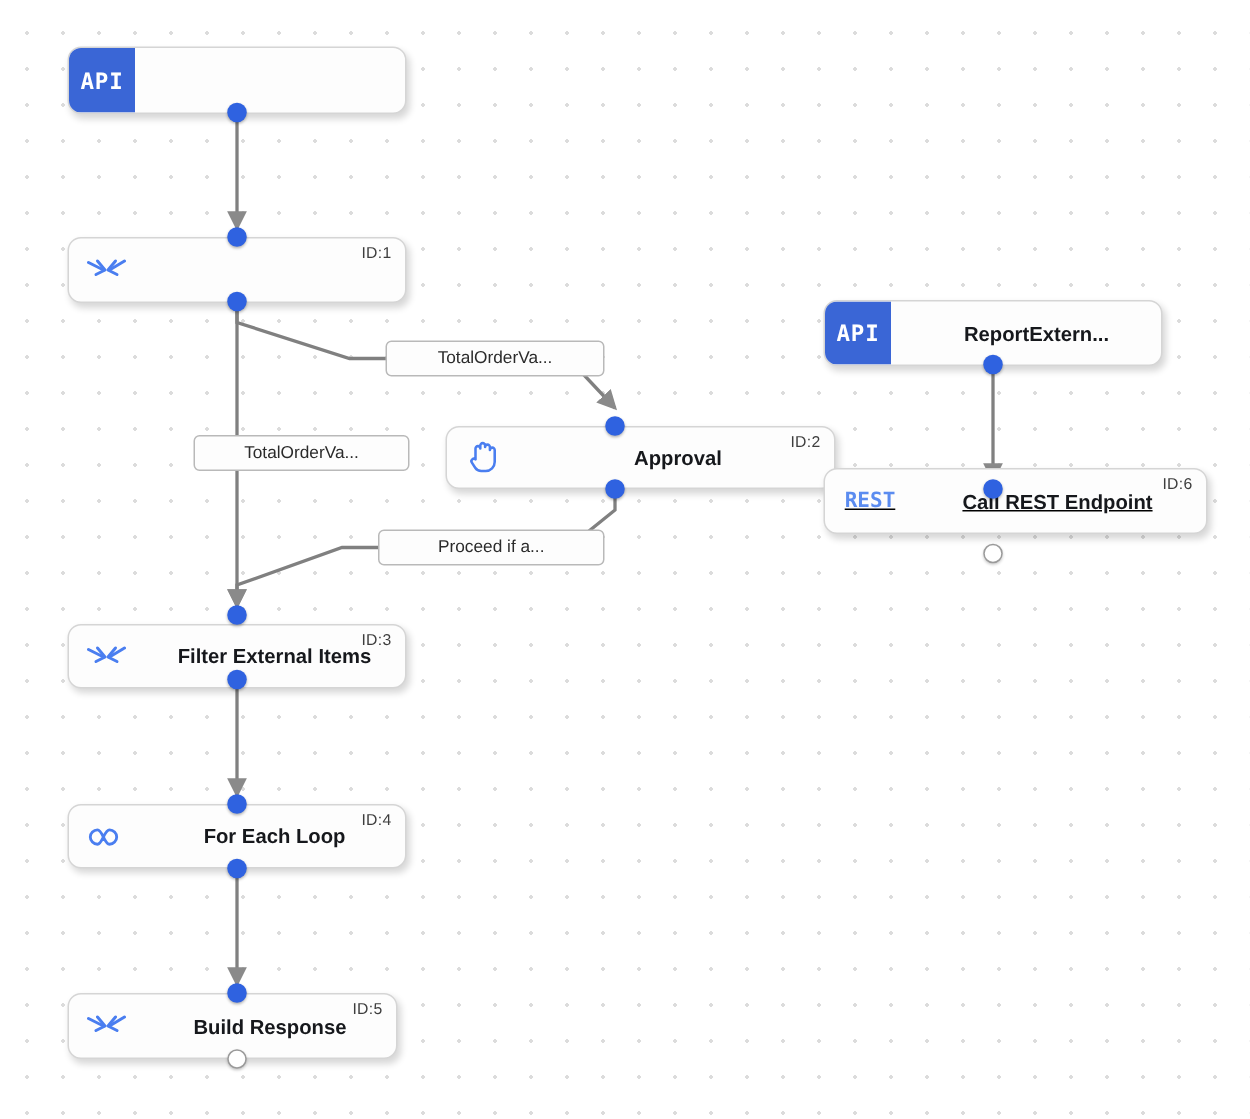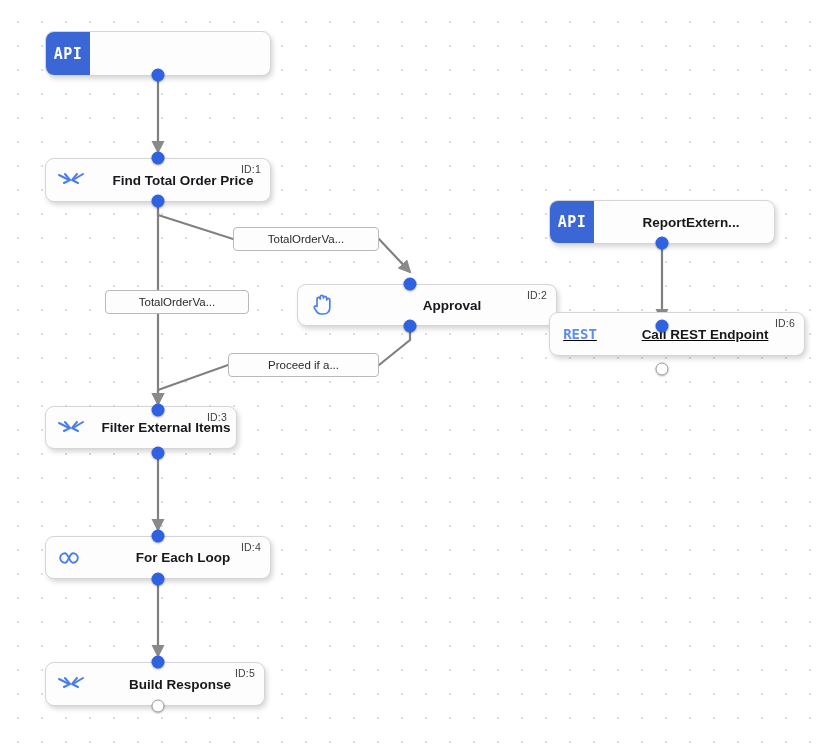--- a/index.html
+++ b/index.html
@@ -132,20 +132,21 @@
     border-radius: 4px;
     height: 24px;
     display: flex;
     align-items: center;
     justify-content: center;
     font-size: 11.5px;
     color: #2b2b2b;
     padding: 0 10px;
     white-space: nowrap;
     z-index: 5;
+    margin-left: 24px;
   }
 </style>
 </head>
 <body>
 
 <div id="canvas">
 
   <svg id="edge-layer" viewBox="0 0 833 746" xmlns="http://www.w3.org/2000/svg">
     <defs>
       <marker id="arrow" viewBox="0 0 10 10" refX="8.5" refY="5" markerWidth="6" markerHeight="6" orient="auto-start-reverse">
@@ -179,40 +180,39 @@
       <div class="icon-slot">
         <svg width="26" height="18" viewBox="0 0 26 18" xmlns="http://www.w3.org/2000/svg">
           <g stroke="#4a7ef0" stroke-width="2" fill="none" stroke-linecap="round" stroke-linejoin="round">
             <line x1="1" y1="4" x2="11" y2="9"></line>
             <polyline points="7,3 12,9 6,12"></polyline>
             <line x1="25" y1="3" x2="15" y2="9"></line>
             <polyline points="19,3 14,9 20,12"></polyline>
           </g>
         </svg>
       </div>
-      <div class="node-title">Find Total Order Price</div>
       <div class="node-id">ID:1</div>
     </div>
   </div>
 
   <div class="node" style="left:297px; top:284px; width:260px; height:42px;">
     <div class="node-inner">
       <div class="icon-slot">
         <svg width="22" height="24" viewBox="0 0 22 24" xmlns="http://www.w3.org/2000/svg">
           <g fill="none" stroke="#4a7ef0" stroke-width="1.7" stroke-linecap="round" stroke-linejoin="round">
             <path d="M5 13 V6 a1.6 1.6 0 0 1 3.2 0 V4 a1.6 1.6 0 0 1 3.2 0 v1 a1.6 1.6 0 0 1 3.2 0 v2 a1.6 1.6 0 0 1 3.2 0 v8 a6 6 0 0 1 -6 6 h-3 a5 5 0 0 1 -4 -2.2 L2.6 15.4 a1.6 1.6 0 0 1 2.4 -2.1 z"></path>
           </g>
         </svg>
       </div>
       <div class="node-title">Approval</div>
       <div class="node-id">ID:2</div>
     </div>
   </div>
 
-  <div class="node" style="left:45px; top:406px; width:192px; height:43px;">
+  <div class="node" style="left:45px; top:416px; width:226px; height:43px;">
     <div class="node-inner">
       <div class="icon-slot">
         <svg width="26" height="18" viewBox="0 0 26 18" xmlns="http://www.w3.org/2000/svg">
           <g stroke="#4a7ef0" stroke-width="2" fill="none" stroke-linecap="round" stroke-linejoin="round">
             <line x1="1" y1="4" x2="11" y2="9"></line>
             <polyline points="7,3 12,9 6,12"></polyline>
             <line x1="25" y1="3" x2="15" y2="9"></line>
             <polyline points="19,3 14,9 20,12"></polyline>
           </g>
         </svg>

